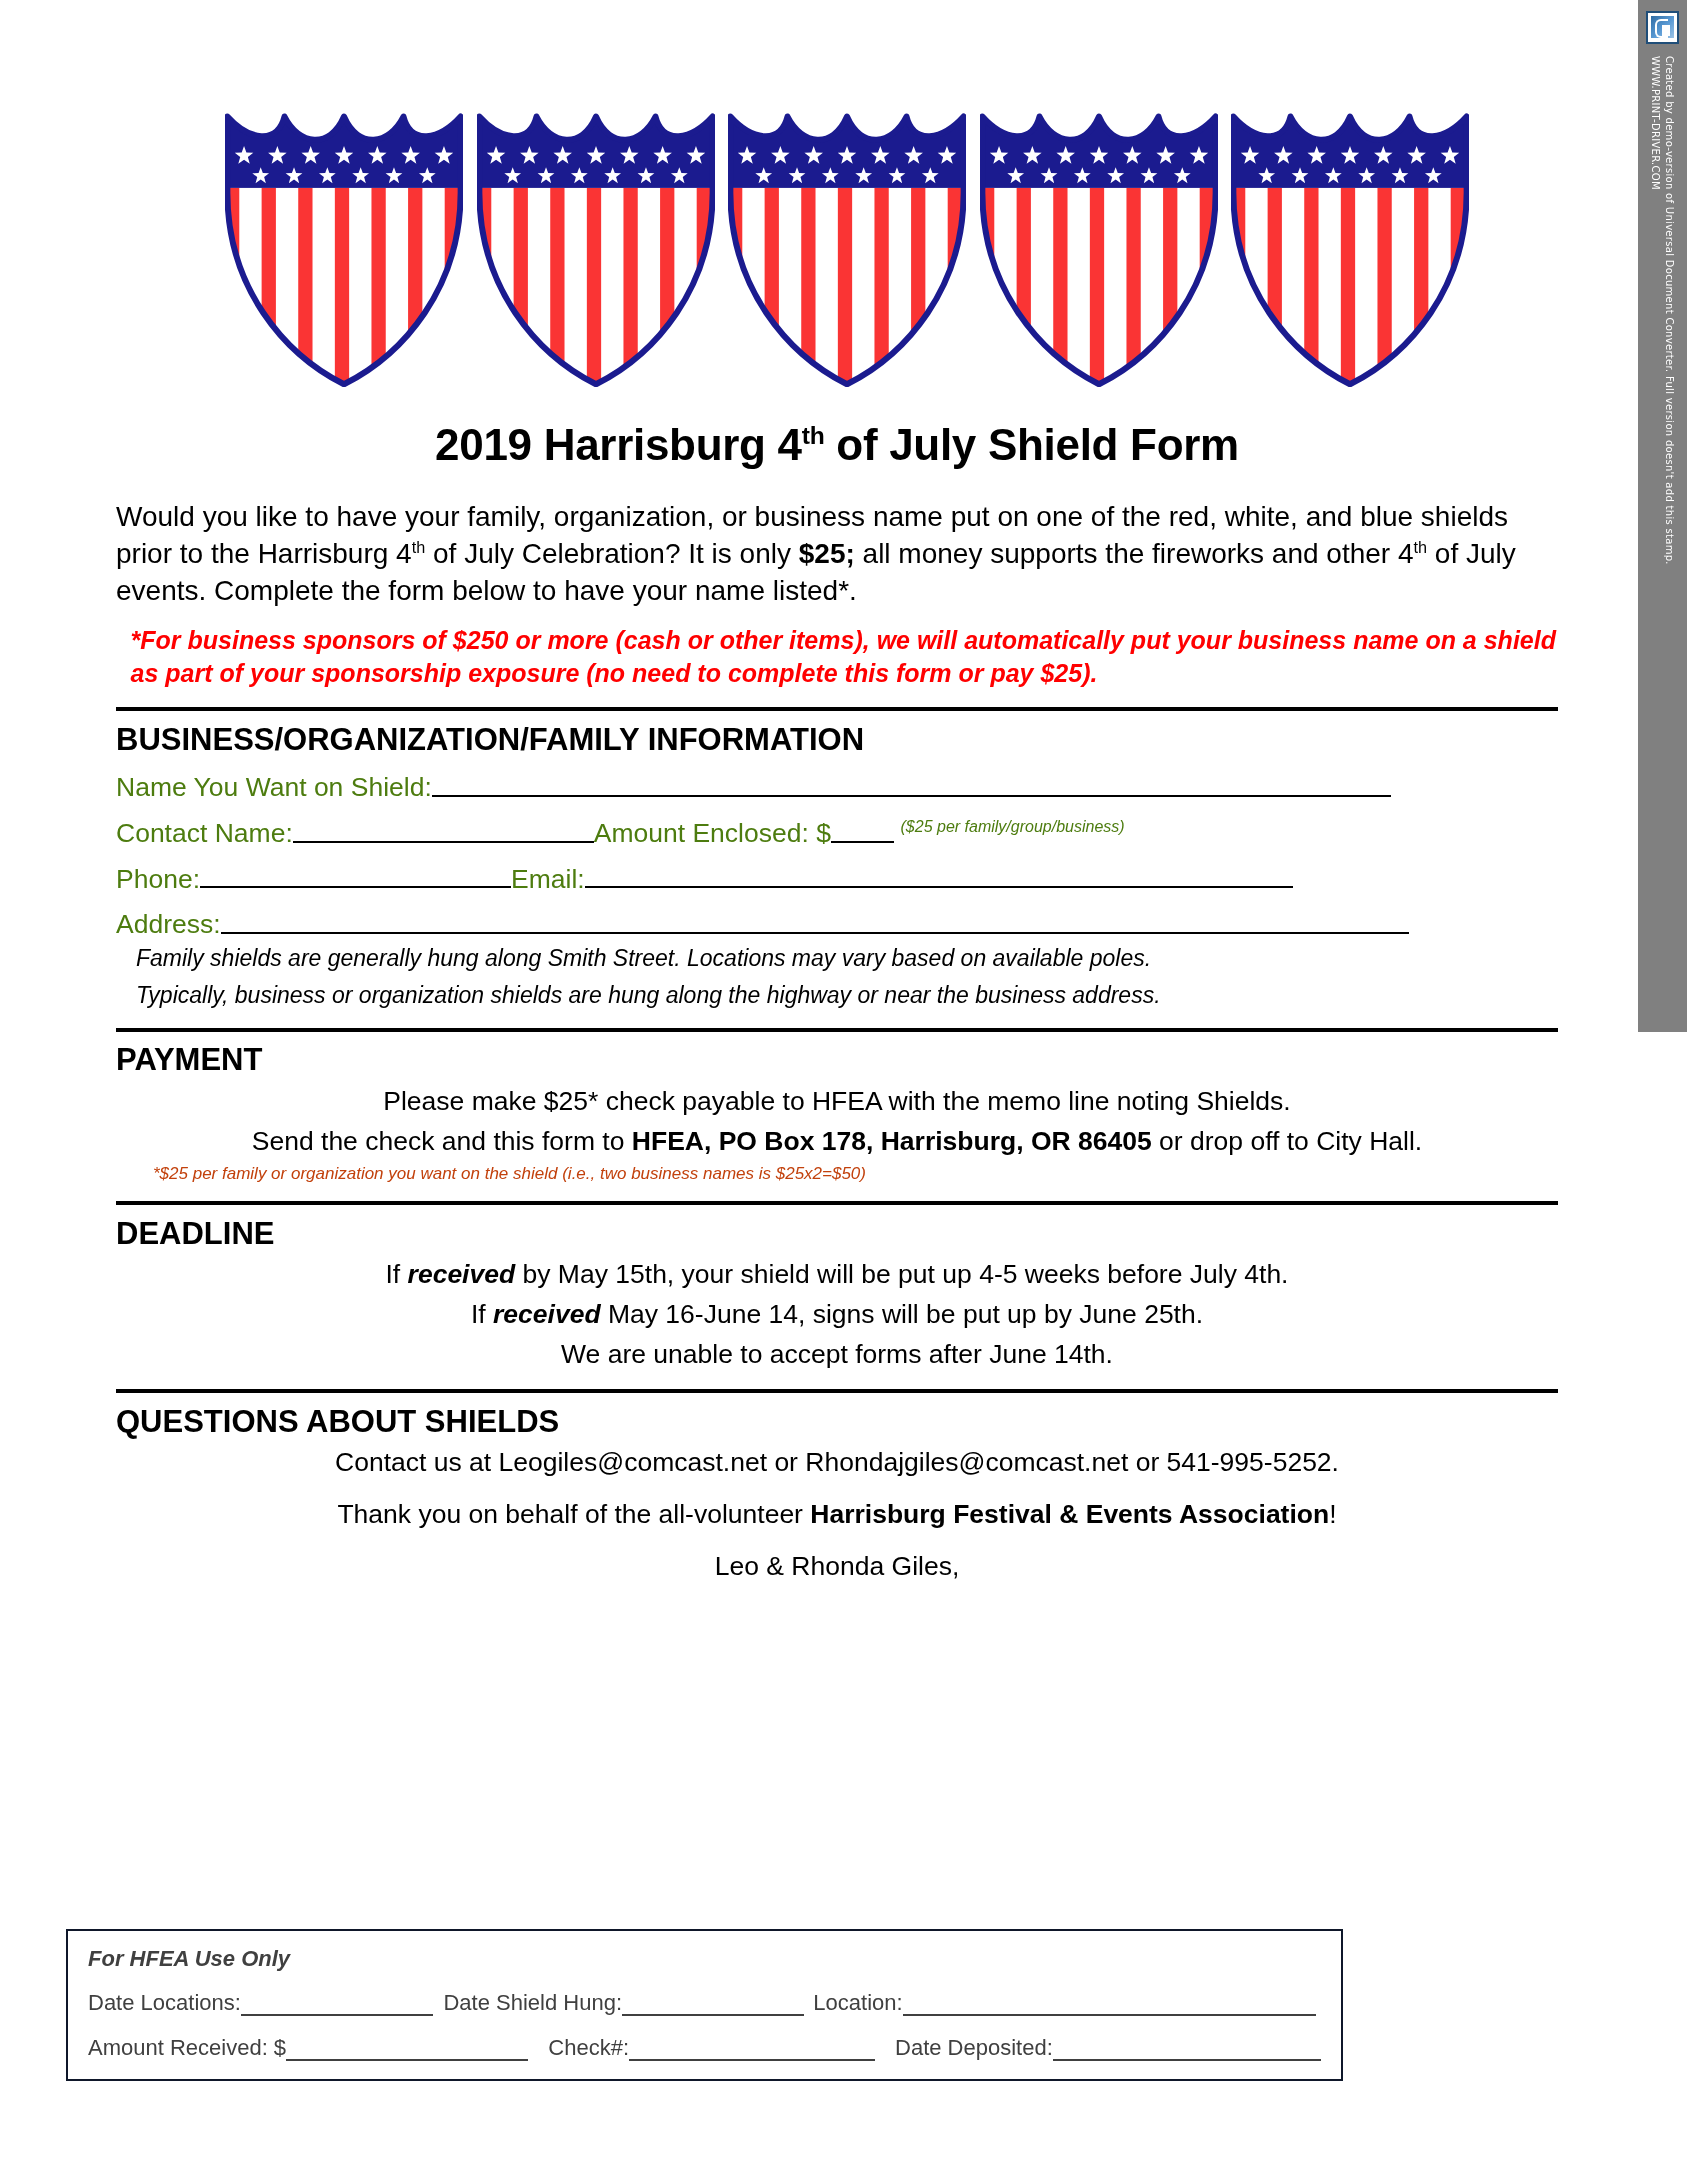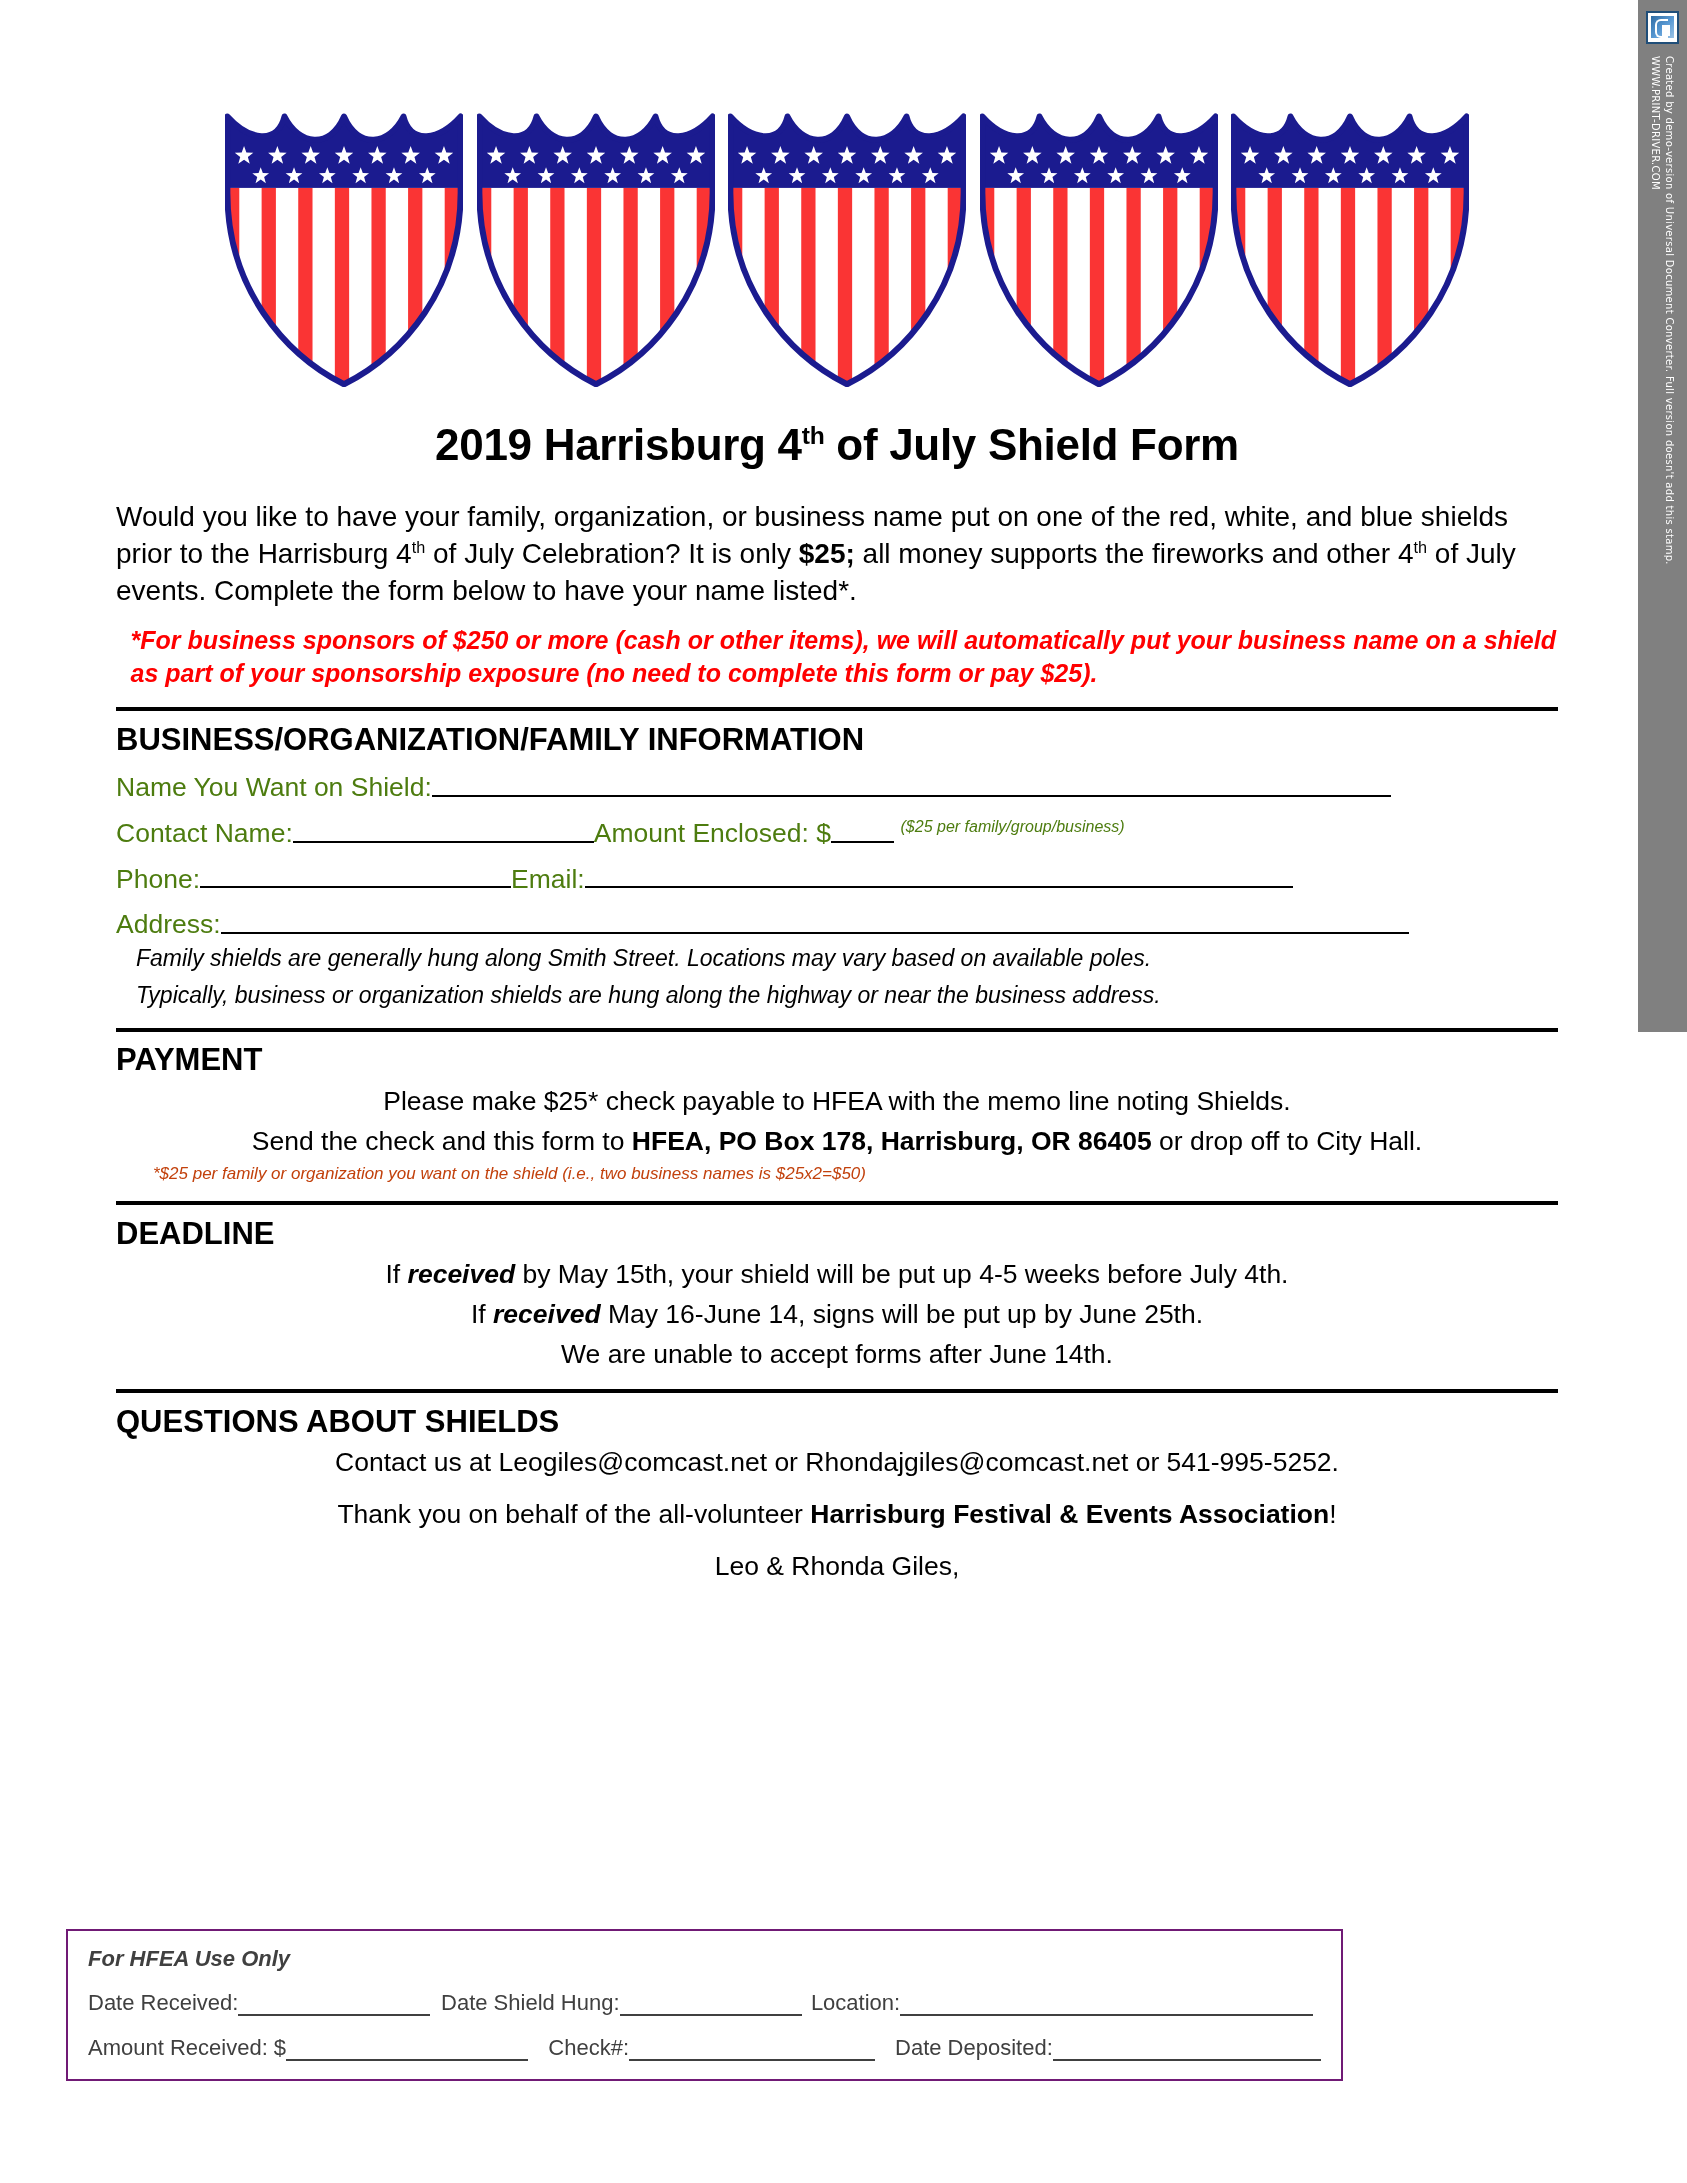--- a/index.html
+++ b/index.html
@@ -191,21 +191,21 @@
   }
   .spaced { margin-top: 17px; }
 
   
   .hfea-box {
     position: absolute;
     left: 66px;
     top: 1929px;
     width: 1277px;
     height: 152px;
-    border: 2px solid #701a75;
+    border: 2px solid #0f172a;
     box-sizing: border-box;
     padding: 14.6px 20px 0 20px;
   }
   .hfea-title {
     font-size: 22px;
     font-weight: bold;
     font-style: italic;
     color: #404040;
   }
   .hfea-row {
@@ -473,21 +473,21 @@
       <span>Thank you on behalf of the all-volunteer </span><b>Harrisburg Festival &amp; Events Association</b><span>!</span>
     </div>
     <div class="body-line spaced">Leo &amp; Rhonda Giles,</div>
 
   </div>
 
   <div class="hfea-box">
     <div class="hfea-title">For HFEA Use Only</div>
 
     <div class="hfea-row">
-      <span class="gap">Date Received:</span>
+      <span class="gap">Date Locations:</span>
       <span class="hfea-blank" style="width:192px;"></span>
       <span class="gap" style="width:10.6px;"></span>
       <span class="gap">Date Shield Hung:</span>
       <span class="hfea-blank" style="width:182px;"></span>
       <span class="gap" style="width:9.3px;"></span>
       <span class="gap">Location:</span>
       <span class="hfea-blank" style="width:413px;"></span>
     </div>
 
     <div class="hfea-row">

